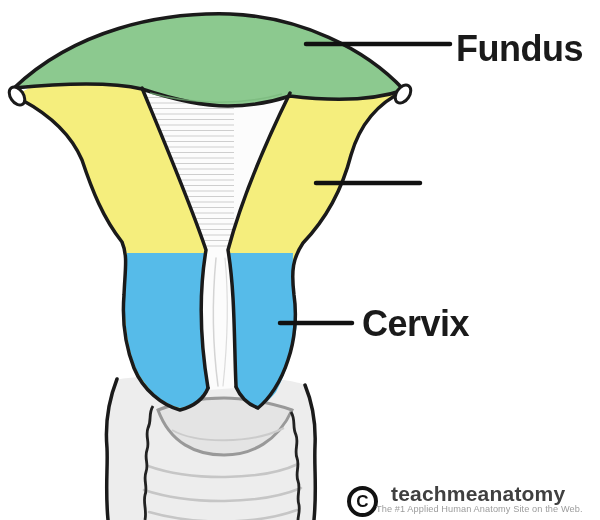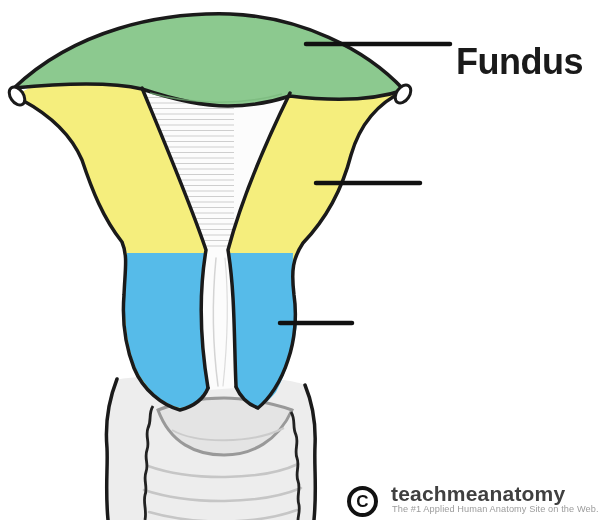--- a/index.html
+++ b/index.html
@@ -5,38 +5,38 @@
   html,body{margin:0;padding:0;background:#ffffff;}
   .stage{
     position:relative;width:600px;height:520px;overflow:hidden;
     background:#ffffff;font-family:"Liberation Sans",sans-serif;
   }
   .stage svg{position:absolute;left:0;top:0;}
   .anno-label{
     position:absolute;font-weight:bold;font-size:36px;line-height:1;
     color:#1a1a1a;letter-spacing:-0.5px;white-space:nowrap;
   }
-  .label-fundus{left:456px;top:44px;text-align:center;}
+  .label-fundus{left:456px;top:31px;text-align:center;}
   .label-body{left:425px;top:161px;}
   .label-cervix{left:362px;top:306px;}
   .logo{position:absolute;left:344px;top:480px;width:256px;height:40px;}
   .logo-circle{
     position:absolute;left:3px;top:6px;width:23px;height:23px;
     border:4.5px solid #111;border-radius:50%;
     display:flex;align-items:center;justify-content:center;
   }
   .logo-circle span{
     font-weight:bold;font-size:17px;line-height:1;color:#111;margin-top:-1px;
   }
   .logo-name{
     position:absolute;left:47px;top:2px;font-weight:bold;font-size:21px;
     color:#404040;letter-spacing:0.2px;white-space:nowrap;
   }
   .logo-tagline{
-    position:absolute;left:48px;top:24px;font-size:9.2px;color:#9c9c9c;
+    position:absolute;left:32px;top:24px;font-size:9.2px;color:#9c9c9c;
     letter-spacing:0.1px;white-space:nowrap;
   }
 </style>
 </head>
 <body>
 
 <div class="stage">
 
   <svg width="600" height="520" viewBox="0 0 600 520">
     <defs>
@@ -141,20 +141,21 @@
     <ellipse cx="403" cy="94" rx="6.5" ry="10" transform="rotate(34 403 94)" fill="#ffffff" stroke-width="3" stroke="#1A1A1A"></ellipse>
 
     <g stroke-width="4.5" stroke-linecap="round" stroke="#111111">
       <line x1="306" y1="44" x2="450" y2="44"></line>
       <line x1="316" y1="183" x2="420" y2="183"></line>
       <line x1="280" y1="323" x2="352" y2="323"></line>
     </g>
   </svg>
 
   <div class="anno-label label-fundus">Fundus</div>
+  <div class="anno-label label-cervix">Cervix</div>
 
   <div class="logo">
     <div class="logo-circle">
       <span>C</span>
     </div>
     <div class="logo-name">teachmeanatomy</div>
     <div class="logo-tagline">The #1 Applied Human Anatomy Site on the Web.</div>
   </div>
 
 </div>

